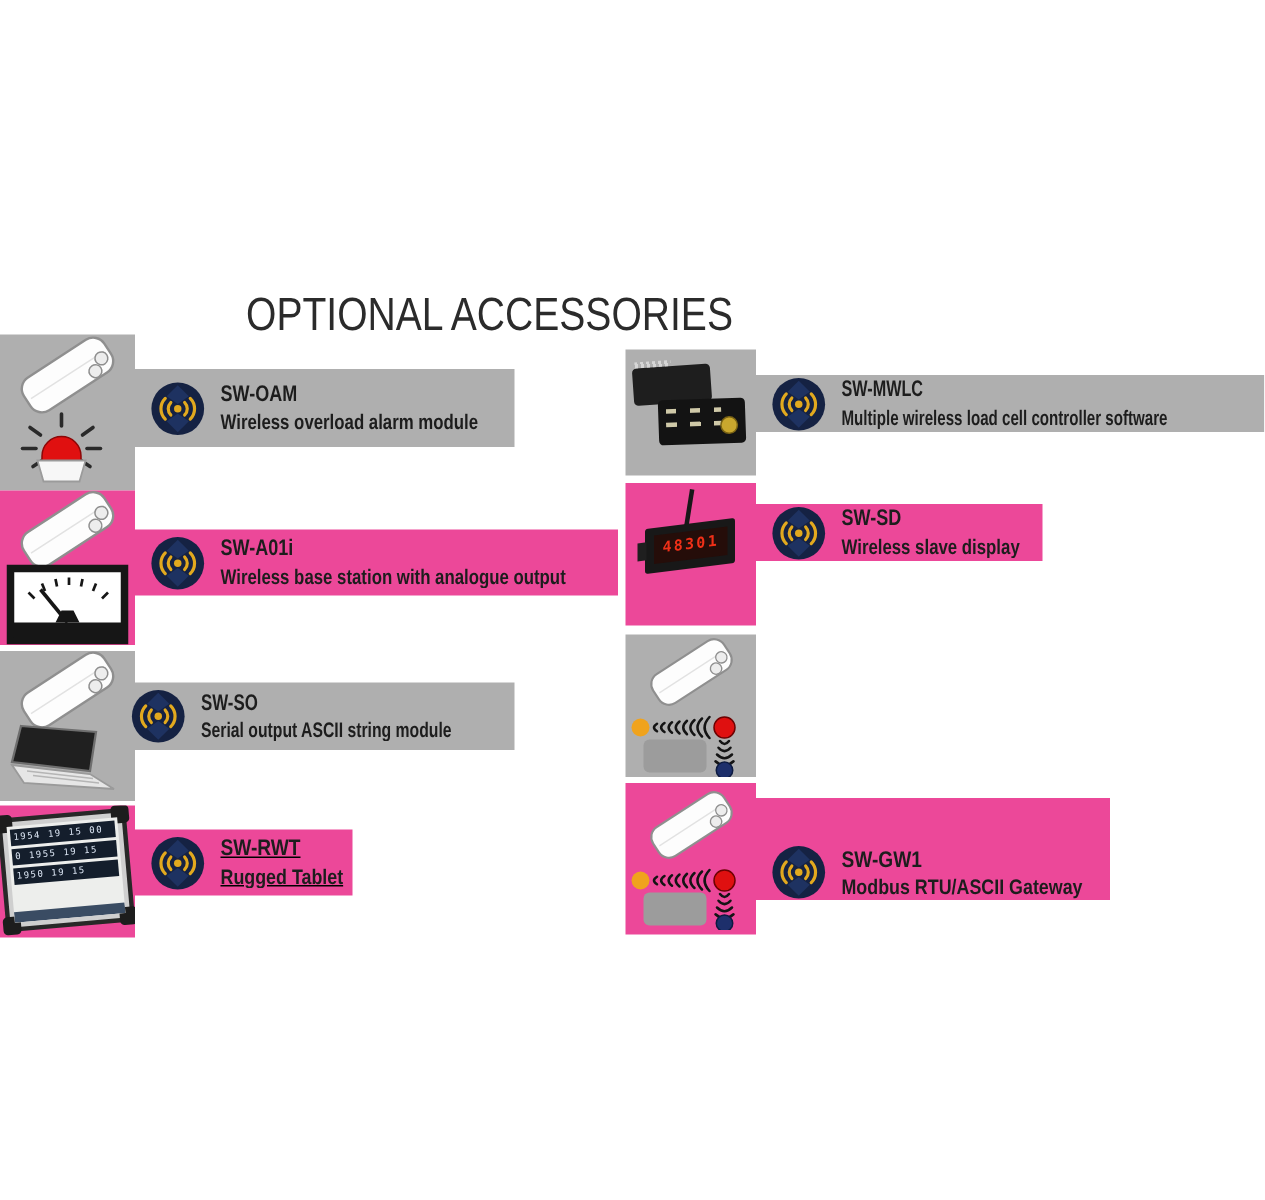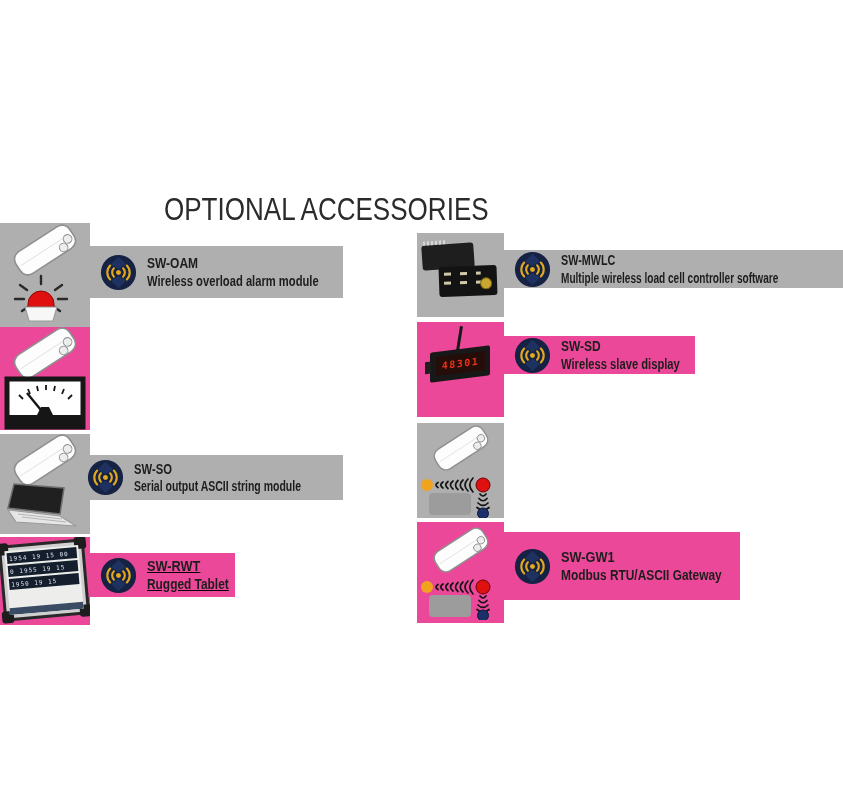--- a/index.html
+++ b/index.html
@@ -35,21 +35,21 @@
   #tile-gw1 {left:417px;top:522px;width:87px;height:101px;}
 
   
   #bar-oam {left:90px;top:246px;width:253px;height:52px;}
   #bar-a01i{left:90px;top:353px;width:322px;height:44px;}
   #bar-so  {left:90px;top:455px;width:253px;height:45px;justify-content:center;}
   #bar-rwt {left:90px;top:553px;width:145px;height:44px;text-decoration:underline;}
   #bar-mwlc{left:504px;top:250px;width:339px;height:38px;}
   #bar-sd  {left:504px;top:336px;width:191px;height:38px;}
   #bar-sb  {left:504px;top:447px;width:201px;height:51px;}
-  #bar-gw1 {left:504px;top:532px;width:236px;height:68px;}
+  #bar-gw1 {left:504px;top:532px;width:236px;height:68px;align-items:flex-end;}
 
   
   .tablet{position:absolute;left:1px;top:5px;width:80px;height:70px;background:#cfcfcf;
           border:3px solid #282828;border-radius:8px;transform:rotate(-5deg);}
   .tablet-screen{position:absolute;left:3px;top:3px;right:3px;bottom:3px;background:#edeeec;overflow:hidden;}
   .trow{height:11px;margin:2px 2px 0;background:#141e2c;color:#dde7f5;
         font:6px/11px "DejaVu Sans Mono",monospace;letter-spacing:1px;padding:0 2px;
         white-space:nowrap;overflow:hidden;}
   .tbar{position:absolute;left:0;right:0;bottom:0;height:7px;background:#3a4c63;}
   .bump{position:absolute;width:12px;height:12px;background:#1d1d1d;border-radius:3px;}
@@ -170,20 +170,29 @@
             <line x1="39" y1="6" x2="39" y2="11"></line>
           <line x1="48" y1="7" x2="47" y2="12"></line>
             <line x1="57" y1="10" x2="55" y2="15"></line>
           <line x1="65" y1="16" x2="61" y2="20"></line>
         </g>
         <line x1="38" y1="36" x2="20" y2="14" stroke="#161616" stroke-width="2.4"></line>
         <path d="M 30 36 L 46 36 L 42 28 L 34 28 Z" fill="#161616"></path>
       </g>
     </svg>
   </div>
+  <div class="bar yellow" id="bar-a01i">
+    <svg class="wicon" viewBox="0 0 40 40">
+        <use href="#wi-sym"></use>
+      </svg>
+    <span class="bar-text s80">
+      <span class="bar-code">SW-A01i</span>
+      <span class="bar-desc">Wireless base station with analogue output</span>
+    </span>
+  </div>
 
   <div class="tile gray" id="tile-so">
     <svg viewBox="0 0 90 100" width="90" height="100">
       <use href="#module-g" transform="translate(45,26) rotate(-33)"></use>
       <g transform="translate(6,50)">
         <polygon points="8,0 58,4 54,30 2,24" fill="#202020" stroke="#6e6e6e" stroke-width="1.5"></polygon>
         <polygon points="2,26 54,32 70,42 10,38" fill="#e6e6e6" stroke="#9a9a9a" stroke-width="1.2"></polygon>
         <g stroke="#b5b5b5" stroke-width="1">
           <line x1="12" y1="30" x2="56" y2="35"></line>
             <line x1="16" y1="33" x2="60" y2="38"></line>

